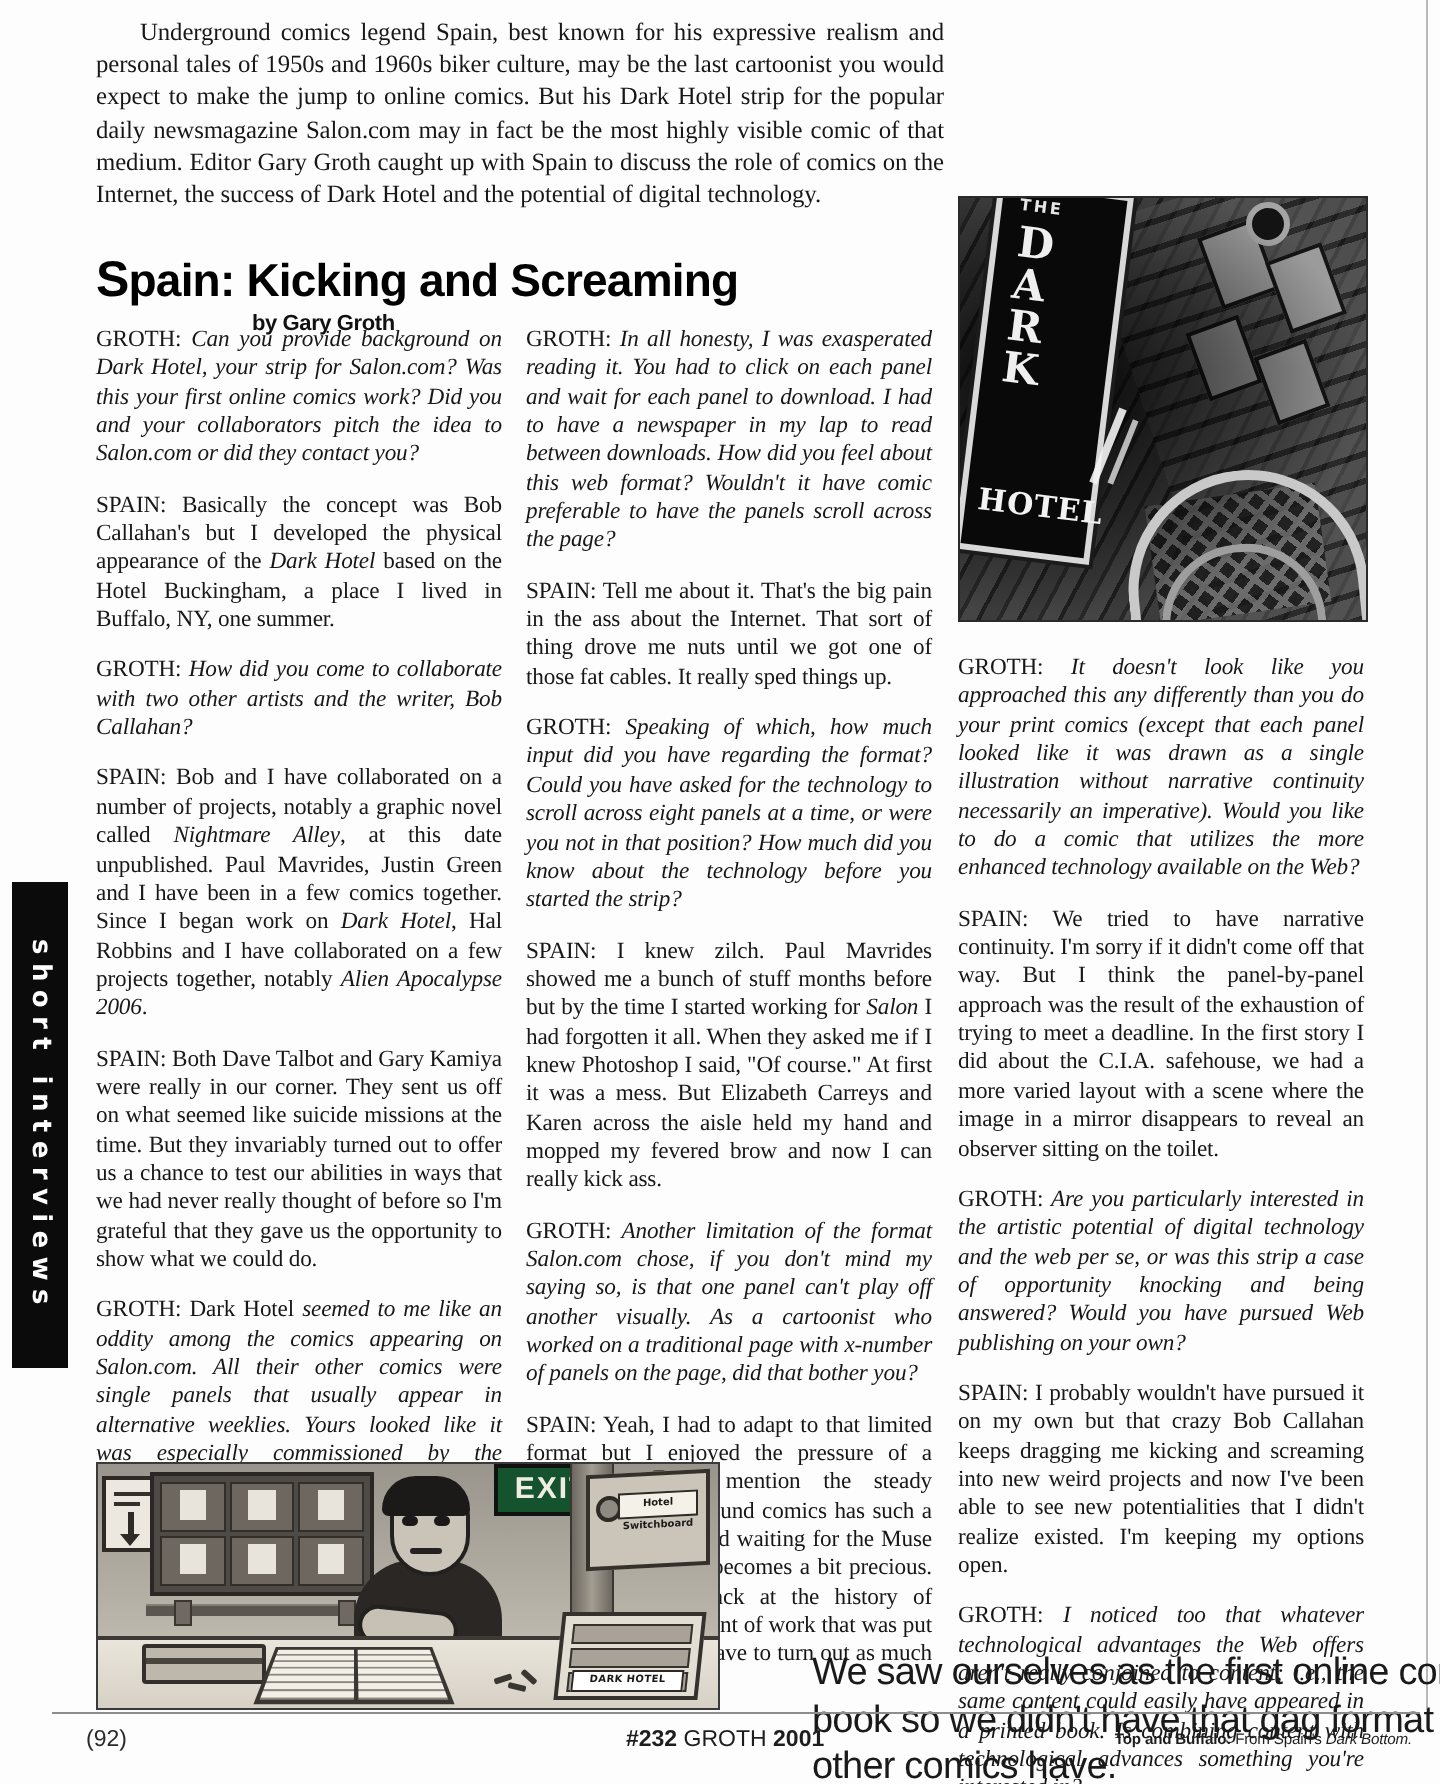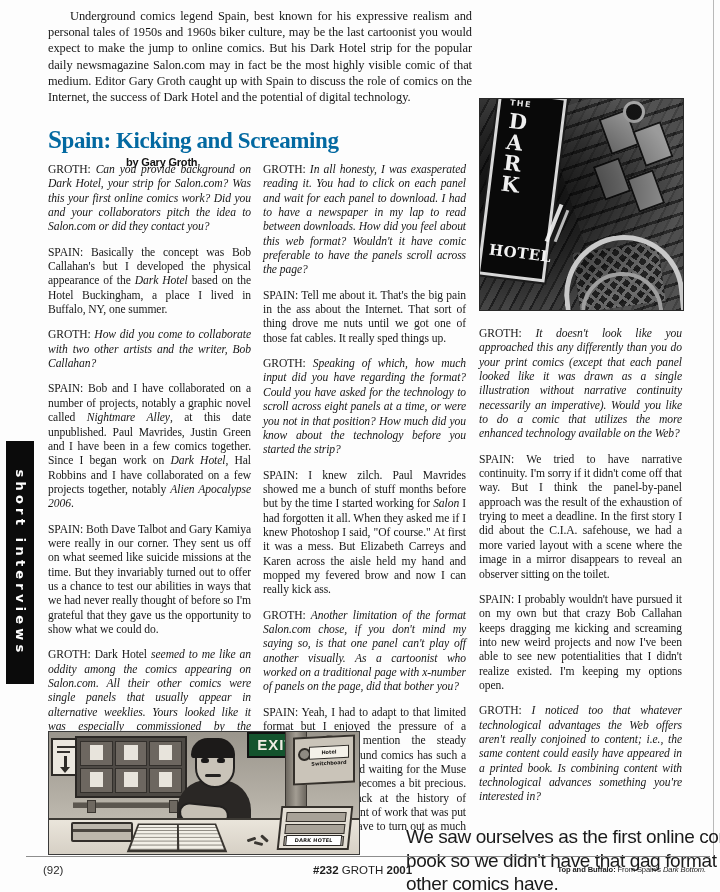--- a/index.html
+++ b/index.html
@@ -46,25 +46,25 @@
     text-indent: 22px;
     letter-spacing: -0.05px;
   }
 
   
   .headline {
     position: absolute;
     left: 48px;
     top: 112px;
     width: 420px;
-    font-family: Liberation Serif, serif;
+    font-family: Liberation Sans, sans-serif;
     font-size: 23px;
     line-height: 26px;
     letter-spacing: -0.4px;
-    color: #0369a1;
+    color: #000000;
   }
   .headline .cap {
     font-weight: bold;
     font-size: 25px;
   }
   .byline {
     position: absolute;
     left: 126px;
     top: 156px;
     font-family: Liberation Sans, sans-serif;
@@ -552,20 +552,21 @@
       <p><span class="spk">GROTH:</span><span class="q"> In all honesty, I was exasperated reading it. You had to click on each panel and wait for each panel to download. I had to have a newspaper in my lap to read between downloads. How did you feel about this web format? Wouldn't it have comic preferable to have the panels scroll across the page?</span></p>
       <p><span class="spk">SPAIN:</span><span> Tell me about it. That's the big pain in the ass about the Internet. That sort of thing drove me nuts until we got one of those fat cables. It really sped things up.</span></p>
       <p><span class="spk">GROTH:</span><span class="q"> Speaking of which, how much input did you have regarding the format? Could you have asked for the technology to scroll across eight panels at a time, or were you not in that position? How much did you know about the technology before you started the strip?</span></p>
       <p><span class="spk">SPAIN:</span><span> I knew zilch. Paul Mavrides showed me a bunch of stuff months before but by the time I started working for <i>Salon</i> I had forgotten it all. When they asked me if I knew Photoshop I said, "Of course." At first it was a mess. But Elizabeth Carreys and Karen across the aisle held my hand and mopped my fevered brow and now I can really kick ass.</span></p>
       <p><span class="spk">GROTH:</span><span class="q"> Another limitation of the format Salon.com chose, if you don't mind my saying so, is that one panel can't play off another visually. As a cartoonist who worked on a traditional page with x-number of panels on the page, did that bother you?</span></p>
       <p><span class="spk">SPAIN:</span><span> Yeah, I had to adapt to that limited format but I enjoyed the pressure of a deadline (not to mention the steady paycheck). Underground comics has such a style of sitting around waiting for the Muse to appear that it all becomes a bit precious. When you look back at the history of comics and the amount of work that was put out, it was great to have to turn out as much work as we did.</span></p>
     </div>
   <div class="col" id="col-3">
       <p><span class="spk">GROTH:</span><span class="q"> It doesn't look like you approached this any differently than you do your print comics (except that each panel looked like it was drawn as a single illustration without narrative continuity necessarily an imperative). Would you like to do a comic that utilizes the more enhanced technology available on the Web?</span></p>
       <p><span class="spk">SPAIN:</span><span> We tried to have narrative continuity. I'm sorry if it didn't come off that way. But I think the panel-by-panel approach was the result of the exhaustion of trying to meet a deadline. In the first story I did about the C.I.A. safehouse, we had a more varied layout with a scene where the image in a mirror disappears to reveal an observer sitting on the toilet.</span></p>
+      <p><span class="spk">GROTH:</span><span class="q"> Are you particularly interested in the artistic potential of digital technology and the web per se, or was this strip a case of opportunity knocking and being answered? Would you have pursued Web publishing on your own?</span></p>
       <p><span class="spk">SPAIN:</span><span> I probably wouldn't have pursued it on my own but that crazy Bob Callahan keeps dragging me kicking and screaming into new weird projects and now I've been able to see new potentialities that I didn't realize existed. I'm keeping my options open.</span></p>
       <p><span class="spk">GROTH:</span><span class="q"> I noticed too that whatever technological advantages the Web offers aren't really conjoined to content; i.e., the same content could easily have appeared in a printed book. Is combining content with technological advances something you're interested in?</span></p>
     </div>
 
   <div class="art-bottom ab">
     <div class="backwall"></div>
     <div class="signplate">
       <span class="ln l1"></span>
         <span class="ln l2"></span>
         <span class="arrow"></span>

